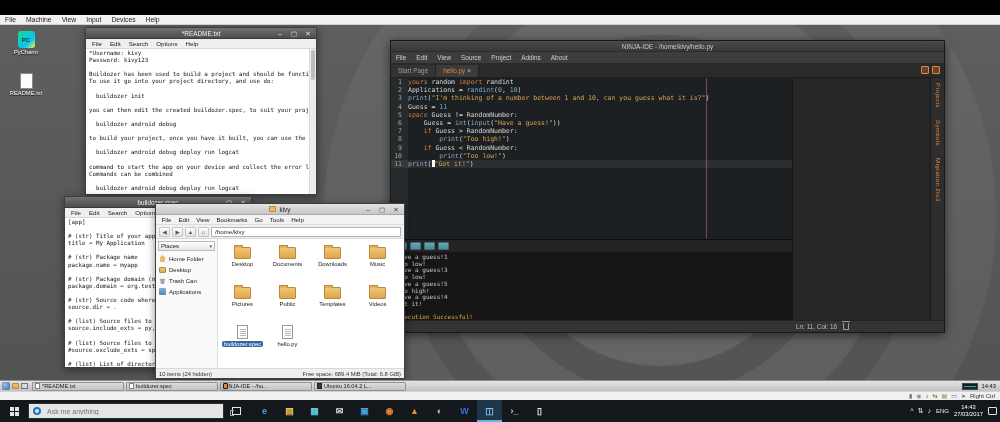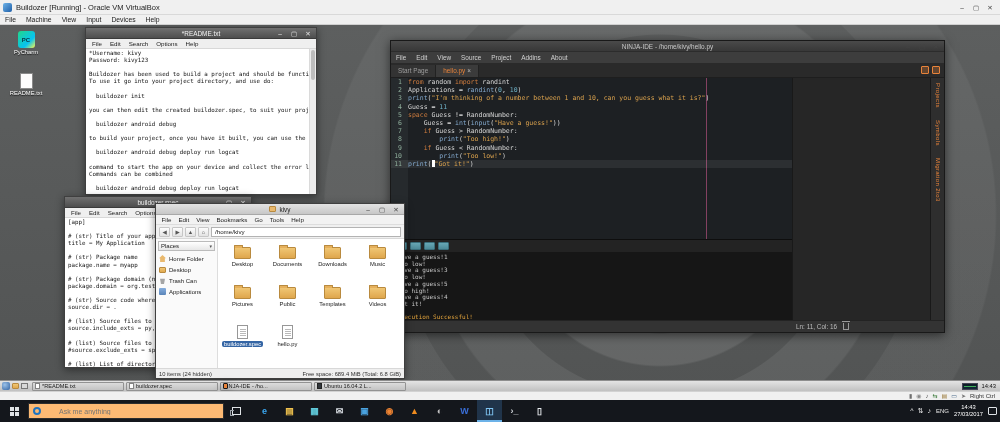--- a/index.html
+++ b/index.html
@@ -141,50 +141,41 @@
   
   .vbox-statusbar{position:absolute;left:0;top:391px;width:1000px;height:9px;background:#f0f0f0;border-top:1px solid #d2d2d2;
     display:flex;align-items:center;justify-content:flex-end;gap:4px;font-size:6px;color:#333;padding-right:5px;}
   .vbsi{font-size:6px;line-height:7px;}
 
   
   .win-taskbar{position:absolute;left:0;top:400px;width:1000px;height:22px;background:#14171c;display:flex;align-items:center;z-index:50;}
   .start-button{width:28px;height:22px;display:flex;align-items:center;justify-content:center;flex:none;}
   .win-logo{width:9px;height:9px;display:grid;grid-template-columns:4px 4px;grid-template-rows:4px 4px;gap:1px;}
   .win-logo span{background:#dfe3e6;}
-  .search-box{width:196px;height:16px;background:#fdba74;border:1px solid #2d2d2d;display:flex;align-items:center;gap:16px;padding:0 4px;flex:none;}
+  .search-box{width:196px;height:16px;background:#e5e5e5;border:1px solid #2d2d2d;display:flex;align-items:center;gap:4px;padding:0 4px;flex:none;}
   .cortana{width:8px;height:8px;border:2px solid #1f74c0;border-radius:50%;flex:none;}
   .search-input{border:none;outline:none;flex:1;font-size:7px;color:#555;background:transparent;font-family:"Liberation Sans",sans-serif;}
   .taskview{width:24px;height:22px;display:flex;align-items:center;justify-content:center;flex:none;}
   .tv-box{width:9px;height:8px;border:1px solid #dfe3e6;position:relative;}
   .tv-box:before{content:"";position:absolute;left:-3px;top:2px;width:3px;height:4px;border:1px solid #9aa0a6;border-right:none;}
   .wt-icons{display:flex;margin-left:4px;}
   .wt-icon{width:25px;height:22px;display:flex;align-items:center;justify-content:center;}
   .wt-glyph{font-size:9px;line-height:9px;font-weight:bold;}
   .wt-icon.active{background:#20344a;box-shadow:inset 0 -2px 0 #6cb2e8;}
   .tray{margin-left:auto;display:flex;align-items:center;gap:5px;padding-right:3px;color:#e8e8e8;}
   .tray-ico{font-size:7px;line-height:8px;}
   .tray-lang{font-size:6px;}
   .tray-clock{text-align:center;font-size:5.8px;line-height:6.8px;color:#fff;}
   .tray-notif{width:9px;height:8px;border:1px solid #dfe3e6;border-radius:1px;}
 </style>
 </head>
 <body>
 
 <div class="screen">
 
-  <div class="vbox-titlebar">
-    <span class="vb-icon"></span>
-    <span class="vb-title">Buildozer [Running] - Oracle VM VirtualBox</span>
-    <span class="vb-controls tb-target">
-        <span class="wc">–</span>
-        <span class="wc">▢</span>
-        <span class="wc">✕</span>
-      </span>
-  </div>
 
   <div class="vbox-menubar" id="vbox-menu">
       <span class="menu-item">File</span>
       <span class="menu-item">Machine</span>
       <span class="menu-item">View</span>
       <span class="menu-item">Input</span>
       <span class="menu-item">Devices</span>
       <span class="menu-item">Help</span>
     </div>
 
@@ -275,21 +266,21 @@
         <span class="nj-tab-icons">
           <span class="nj-tool-icon"></span>
           <span class="nj-tool-icon"></span>
         </span>
       </div>
       <div class="nj-main">
         <div class="nj-left">
           <div class="nj-editor" id="ninja-editor">
             <div class="margin-line"></div>
             <div id="ninja-code" style="position:relative;">
-                <div class="code-line"><span class="ln">1</span><span class="cd"><span class="tok-kw">from</span><span class="tok-pl"> random </span><span class="tok-kw">import</span><span class="tok-pl"> randint</span></span></div>
+                <div class="code-line"><span class="ln">1</span><span class="cd"><span class="tok-kw">yours</span><span class="tok-pl"> random </span><span class="tok-kw">import</span><span class="tok-pl"> randint</span></span></div>
                 <div class="code-line"><span class="ln">2</span><span class="cd"><span class="tok-pl">Applications </span><span class="tok-op">= </span><span class="tok-fn">randint</span><span class="tok-pl">(</span><span class="tok-num">0</span><span class="tok-pl">, </span><span class="tok-num">10</span><span class="tok-pl">)</span></span></div>
                 <div class="code-line"><span class="ln">3</span><span class="cd"><span class="tok-fn">print</span><span class="tok-pl">(</span><span class="tok-str">"I'm thinking of a number between 1 and 10, can you guess what it is?"</span><span class="tok-pl">)</span></span></div>
                 <div class="code-line"><span class="ln">4</span><span class="cd"><span class="tok-pl">Guess </span><span class="tok-op">= </span><span class="tok-num">11</span></span></div>
                 <div class="code-line"><span class="ln">5</span><span class="cd"><span class="tok-kw">space</span><span class="tok-pl"> Guess </span><span class="tok-op">!= </span><span class="tok-pl">RandomNumber:</span></span></div>
                 <div class="code-line"><span class="ln">6</span><span class="cd"><span class="tok-pl">    Guess </span><span class="tok-op">= </span><span class="tok-fn">int</span><span class="tok-pl">(</span><span class="tok-fn">input</span><span class="tok-pl">(</span><span class="tok-str">"Have a guess!"</span><span class="tok-pl">))</span></span></div>
                 <div class="code-line"><span class="ln">7</span><span class="cd"><span class="tok-pl">    </span><span class="tok-kw">if</span><span class="tok-pl"> Guess </span><span class="tok-op">&gt; </span><span class="tok-pl">RandomNumber:</span></span></div>
                 <div class="code-line"><span class="ln">8</span><span class="cd"><span class="tok-pl">        </span><span class="tok-fn">print</span><span class="tok-pl">(</span><span class="tok-str">"Too high!"</span><span class="tok-pl">)</span></span></div>
                 <div class="code-line"><span class="ln">9</span><span class="cd"><span class="tok-pl">    </span><span class="tok-kw">if</span><span class="tok-pl"> Guess </span><span class="tok-op">&lt; </span><span class="tok-pl">RandomNumber:</span></span></div>
                 <div class="code-line"><span class="ln">10</span><span class="cd"><span class="tok-pl">        </span><span class="tok-fn">print</span><span class="tok-pl">(</span><span class="tok-str">"Too low!"</span><span class="tok-pl">)</span></span></div>
                 <div class="code-line current"><span class="ln">11</span><span class="cd"><span class="tok-fn">print</span><span class="tok-pl">(</span><span class="tok-cur"></span><span class="tok-str">"Got it!"</span><span class="tok-pl">)</span></span></div>

